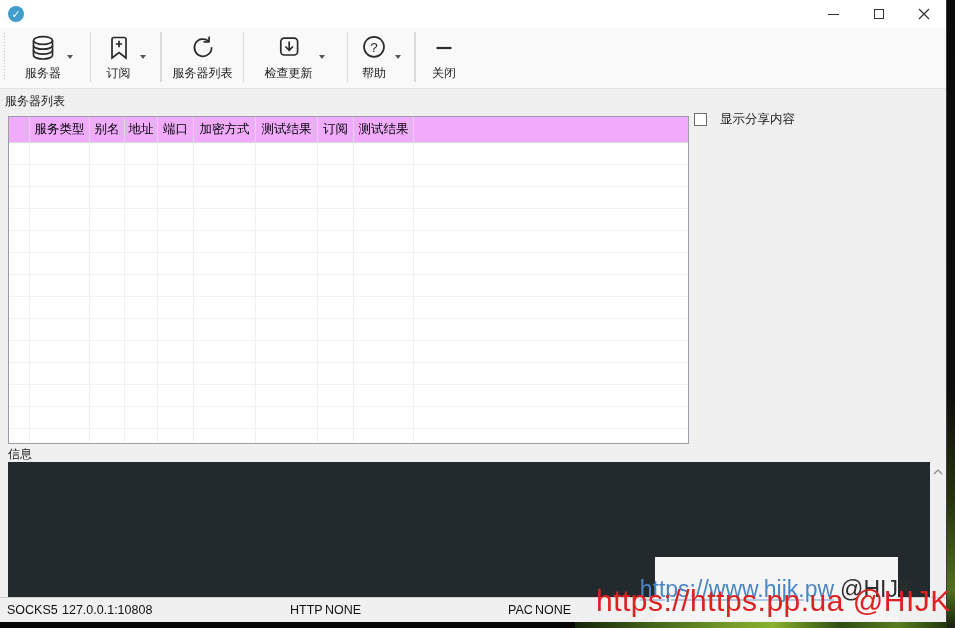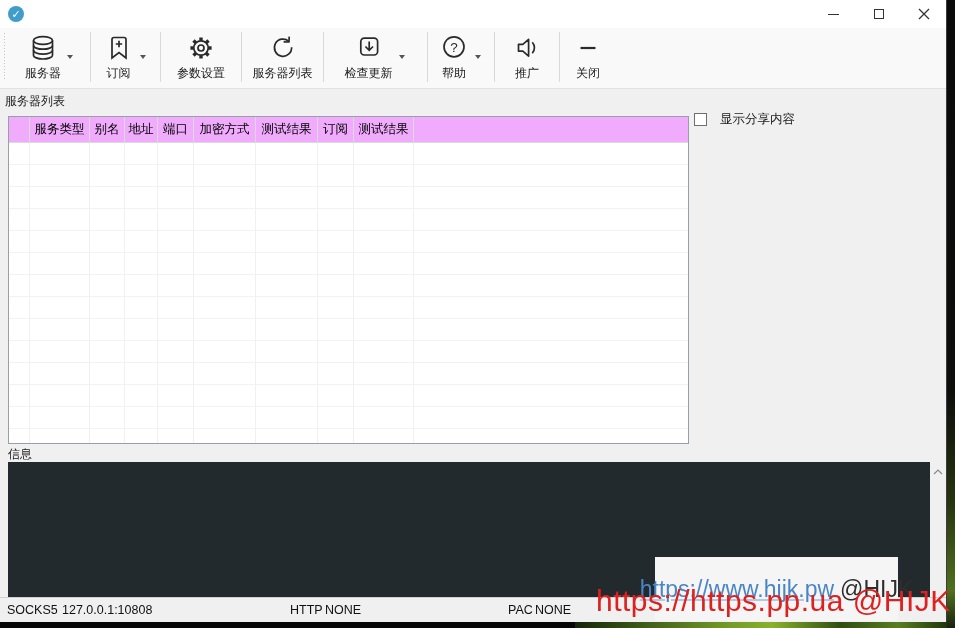--- a/index.html
+++ b/index.html
@@ -129,35 +129,20 @@
             <path d="M10 4.5 h10 a2 2 0 0 1 2 2 V25 l-7-5.4 L8 25 V6.5 a2 2 0 0 1 2-2 z"></path>
             <path d="M15 7.8 v6.4 M11.8 11 h6.4"></path>
           </svg>
         </div>
         <div class="tb-label">订阅</div>
       </div>
       <div class="tb-arrow"></div>
     </div>
     <div class="tb-sep"></div>
 
-    <div class="tb-item w3">
-      <div class="tb-main">
-        <div class="tb-icon">
-          <svg viewBox="0 0 30 30" width="30" height="30">
-            <circle cx="15" cy="15" r="7.2"></circle>
-            <circle cx="15" cy="15" r="3"></circle>
-            <g stroke-width="3.4">
-              <path d="M22.2 15 H25.6 M15 22.2 V25.6 M7.8 15 H4.4 M15 7.8 V4.4"></path>
-              <path d="M20.1 20.1 L22.5 22.5 M9.9 20.1 L7.5 22.5 M9.9 9.9 L7.5 7.5 M20.1 9.9 L22.5 7.5"></path>
-            </g>
-          </svg>
-        </div>
-        <div class="tb-label">参数设置</div>
-      </div>
-    </div>
     <div class="tb-sep"></div>
 
     <div class="tb-item w4">
       <div class="tb-main">
         <div class="tb-icon">
           <svg viewBox="0 0 30 30" width="30" height="30" stroke-width="2">
             <path d="M20.8 8.3 A8.6 8.6 0 1 0 23.6 14.2"></path>
             <path d="M21.2 3.6 L21 9 L15.6 8.8" stroke-linejoin="round"></path>
           </svg>
         </div>
@@ -187,31 +172,20 @@
             <circle cx="15" cy="13.8" r="10"></circle>
             <text x="15" y="18.6" text-anchor="middle" font-size="13.5" stroke="none" fill="#2a2a2a" font-family="Liberation Sans, sans-serif">?</text>
           </svg>
         </div>
         <div class="tb-label">帮助</div>
       </div>
       <div class="tb-arrow"></div>
     </div>
     <div class="tb-sep"></div>
 
-    <div class="tb-item w7">
-      <div class="tb-main">
-        <div class="tb-icon">
-          <svg viewBox="0 0 30 30" width="30" height="30">
-            <path d="M6.5 11.3 h4.3 l5.8-5 v16.8 l-5.8-5 H6.5 z" stroke-linejoin="round"></path>
-            <path d="M20.3 9.2 a8.2 8.2 0 0 1 0 11"></path>
-          </svg>
-        </div>
-        <div class="tb-label">推广</div>
-      </div>
-    </div>
     <div class="tb-sep"></div>
 
     <div class="tb-item w8">
       <div class="tb-main">
         <div class="tb-icon">
           <svg viewBox="0 0 30 30" width="30" height="30">
               <path d="M7.5 15 h15" stroke-width="2.2"></path>
             </svg>
         </div>
         <div class="tb-label">关闭</div>

